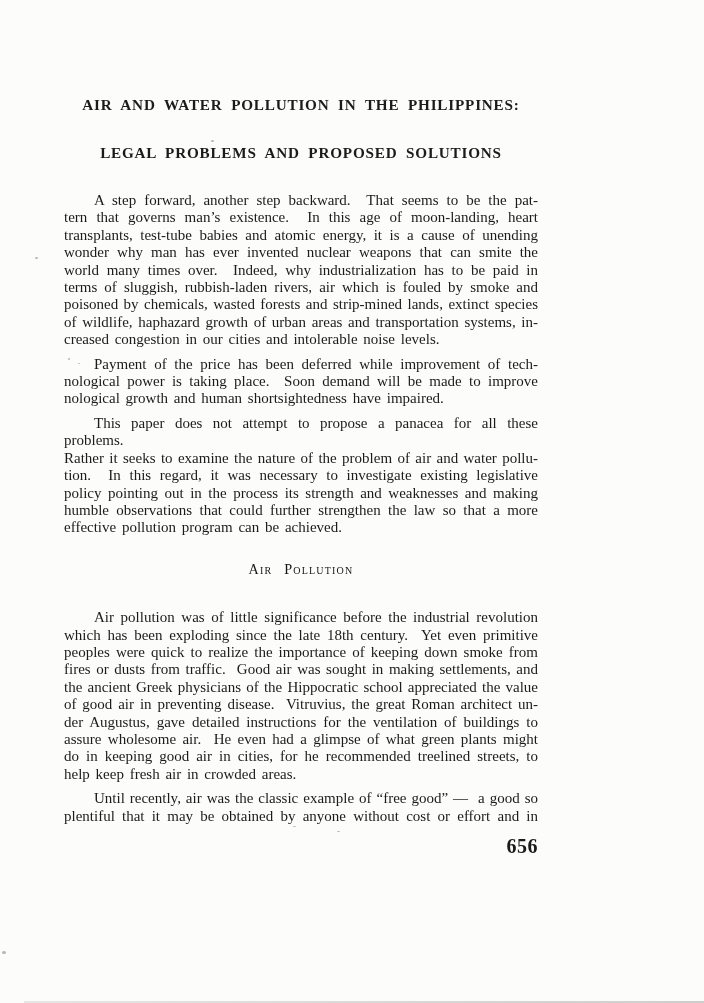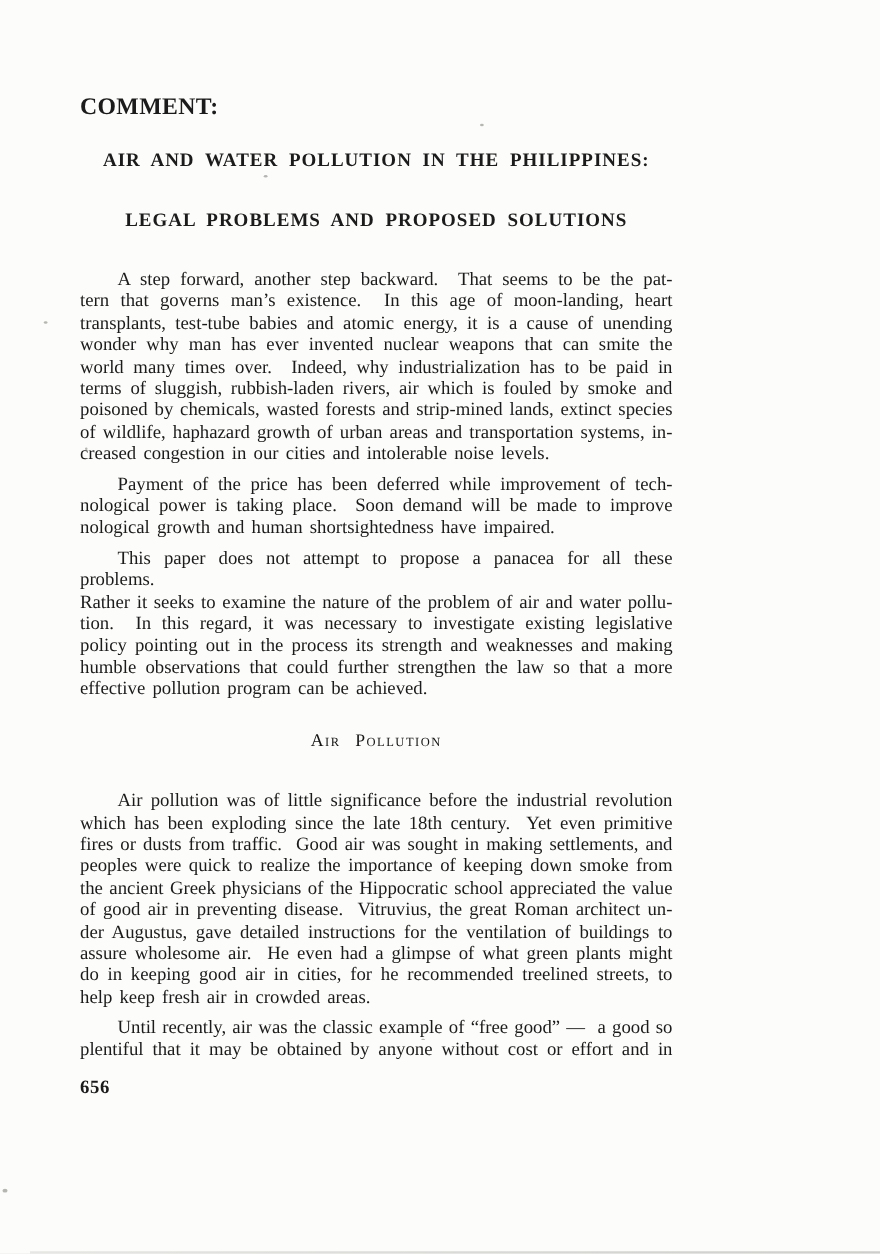--- a/index.html
+++ b/index.html
@@ -58,22 +58,22 @@
     font-variant: small-caps;
     font-size: 14.2px;
     letter-spacing: 1.2px;
     word-spacing: 7px;
     line-height: 17.4px;
     color: #161616;
   }
   .section-heading + .para { margin-top: 0; }
   .page-number {
     margin-top: 12px;
-    text-align: left;
-    font-size: 15px;
+    text-align: right;
+    font-size: 20px;
     font-weight: bold;
     letter-spacing: 0.5px;
     line-height: 18px;
   }
   
   .speck {
     position: absolute;
     background: #7a7a74;
     border-radius: 50%;
     opacity: 0.55;
@@ -85,21 +85,20 @@
     bottom: 0;
     height: 2px;
     background: linear-gradient(to right, rgba(40,40,36,0.10), rgba(40,40,36,0.22));
   }
 </style>
 </head>
 <body>
 
 <div class="page">
   <div class="column">
-    <div class="kicker">COMMENT:</div>
     <div class="title-line first">AIR AND WATER POLLUTION IN THE PHILIPPINES:</div>
     <div class="title-line second">LEGAL PROBLEMS AND PROPOSED SOLUTIONS</div>
     <div class="content">
         <div class="para">
           <div class="line j indent">A step forward, another step backward.&nbsp; That seems to be the pat-</div>
           <div class="line j">tern that governs man’s existence.&nbsp; In this age of moon-landing, heart</div>
           <div class="line j">transplants, test-tube babies and atomic energy, it is a cause of unending</div>
           <div class="line j">wonder why man has ever invented nuclear weapons that can smite the</div>
           <div class="line j">world many times over.&nbsp; Indeed, why industrialization has to be paid in</div>
           <div class="line j">terms of sluggish, rubbish-laden rivers, air which is fouled by smoke and</div>
@@ -117,22 +116,22 @@
           <div class="line j">Rather it seeks to examine the nature of the problem of air and water pollu-</div>
           <div class="line j">tion.&nbsp; In this regard, it was necessary to investigate existing legislative</div>
           <div class="line j">policy pointing out in the process its strength and weaknesses and making</div>
           <div class="line j">humble observations that could further strengthen the law so that a more</div>
           <div class="line">effective pollution program can be achieved.</div>
         </div>
         <div class="section-heading">Air Pollution</div>
         <div class="para">
           <div class="line j indent">Air pollution was of little significance before the industrial revolution</div>
           <div class="line j">which has been exploding since the late 18th century.&nbsp; Yet even primitive</div>
+          <div class="line j">peoples were quick to realize the importance of keeping down smoke from</div>
           <div class="line j">fires or dusts from traffic.&nbsp; Good air was sought in making settlements, and</div>
-          <div class="line j">peoples were quick to realize the importance of keeping down smoke from</div>
           <div class="line j">the ancient Greek physicians of the Hippocratic school appreciated the value</div>
           <div class="line j">of good air in preventing disease.&nbsp; Vitruvius, the great Roman architect un-</div>
           <div class="line j">der Augustus, gave detailed instructions for the ventilation of buildings to</div>
           <div class="line j">assure wholesome air.&nbsp; He even had a glimpse of what green plants might</div>
           <div class="line j">do in keeping good air in cities, for he recommended treelined streets, to</div>
           <div class="line">help keep fresh air in crowded areas.</div>
         </div>
         <div class="para">
           <div class="line j indent">Until recently, air was the classic example of “free good” —&nbsp; a good so</div>
           <div class="line j">plentiful that it may be obtained by anyone without cost or effort and in</div>

